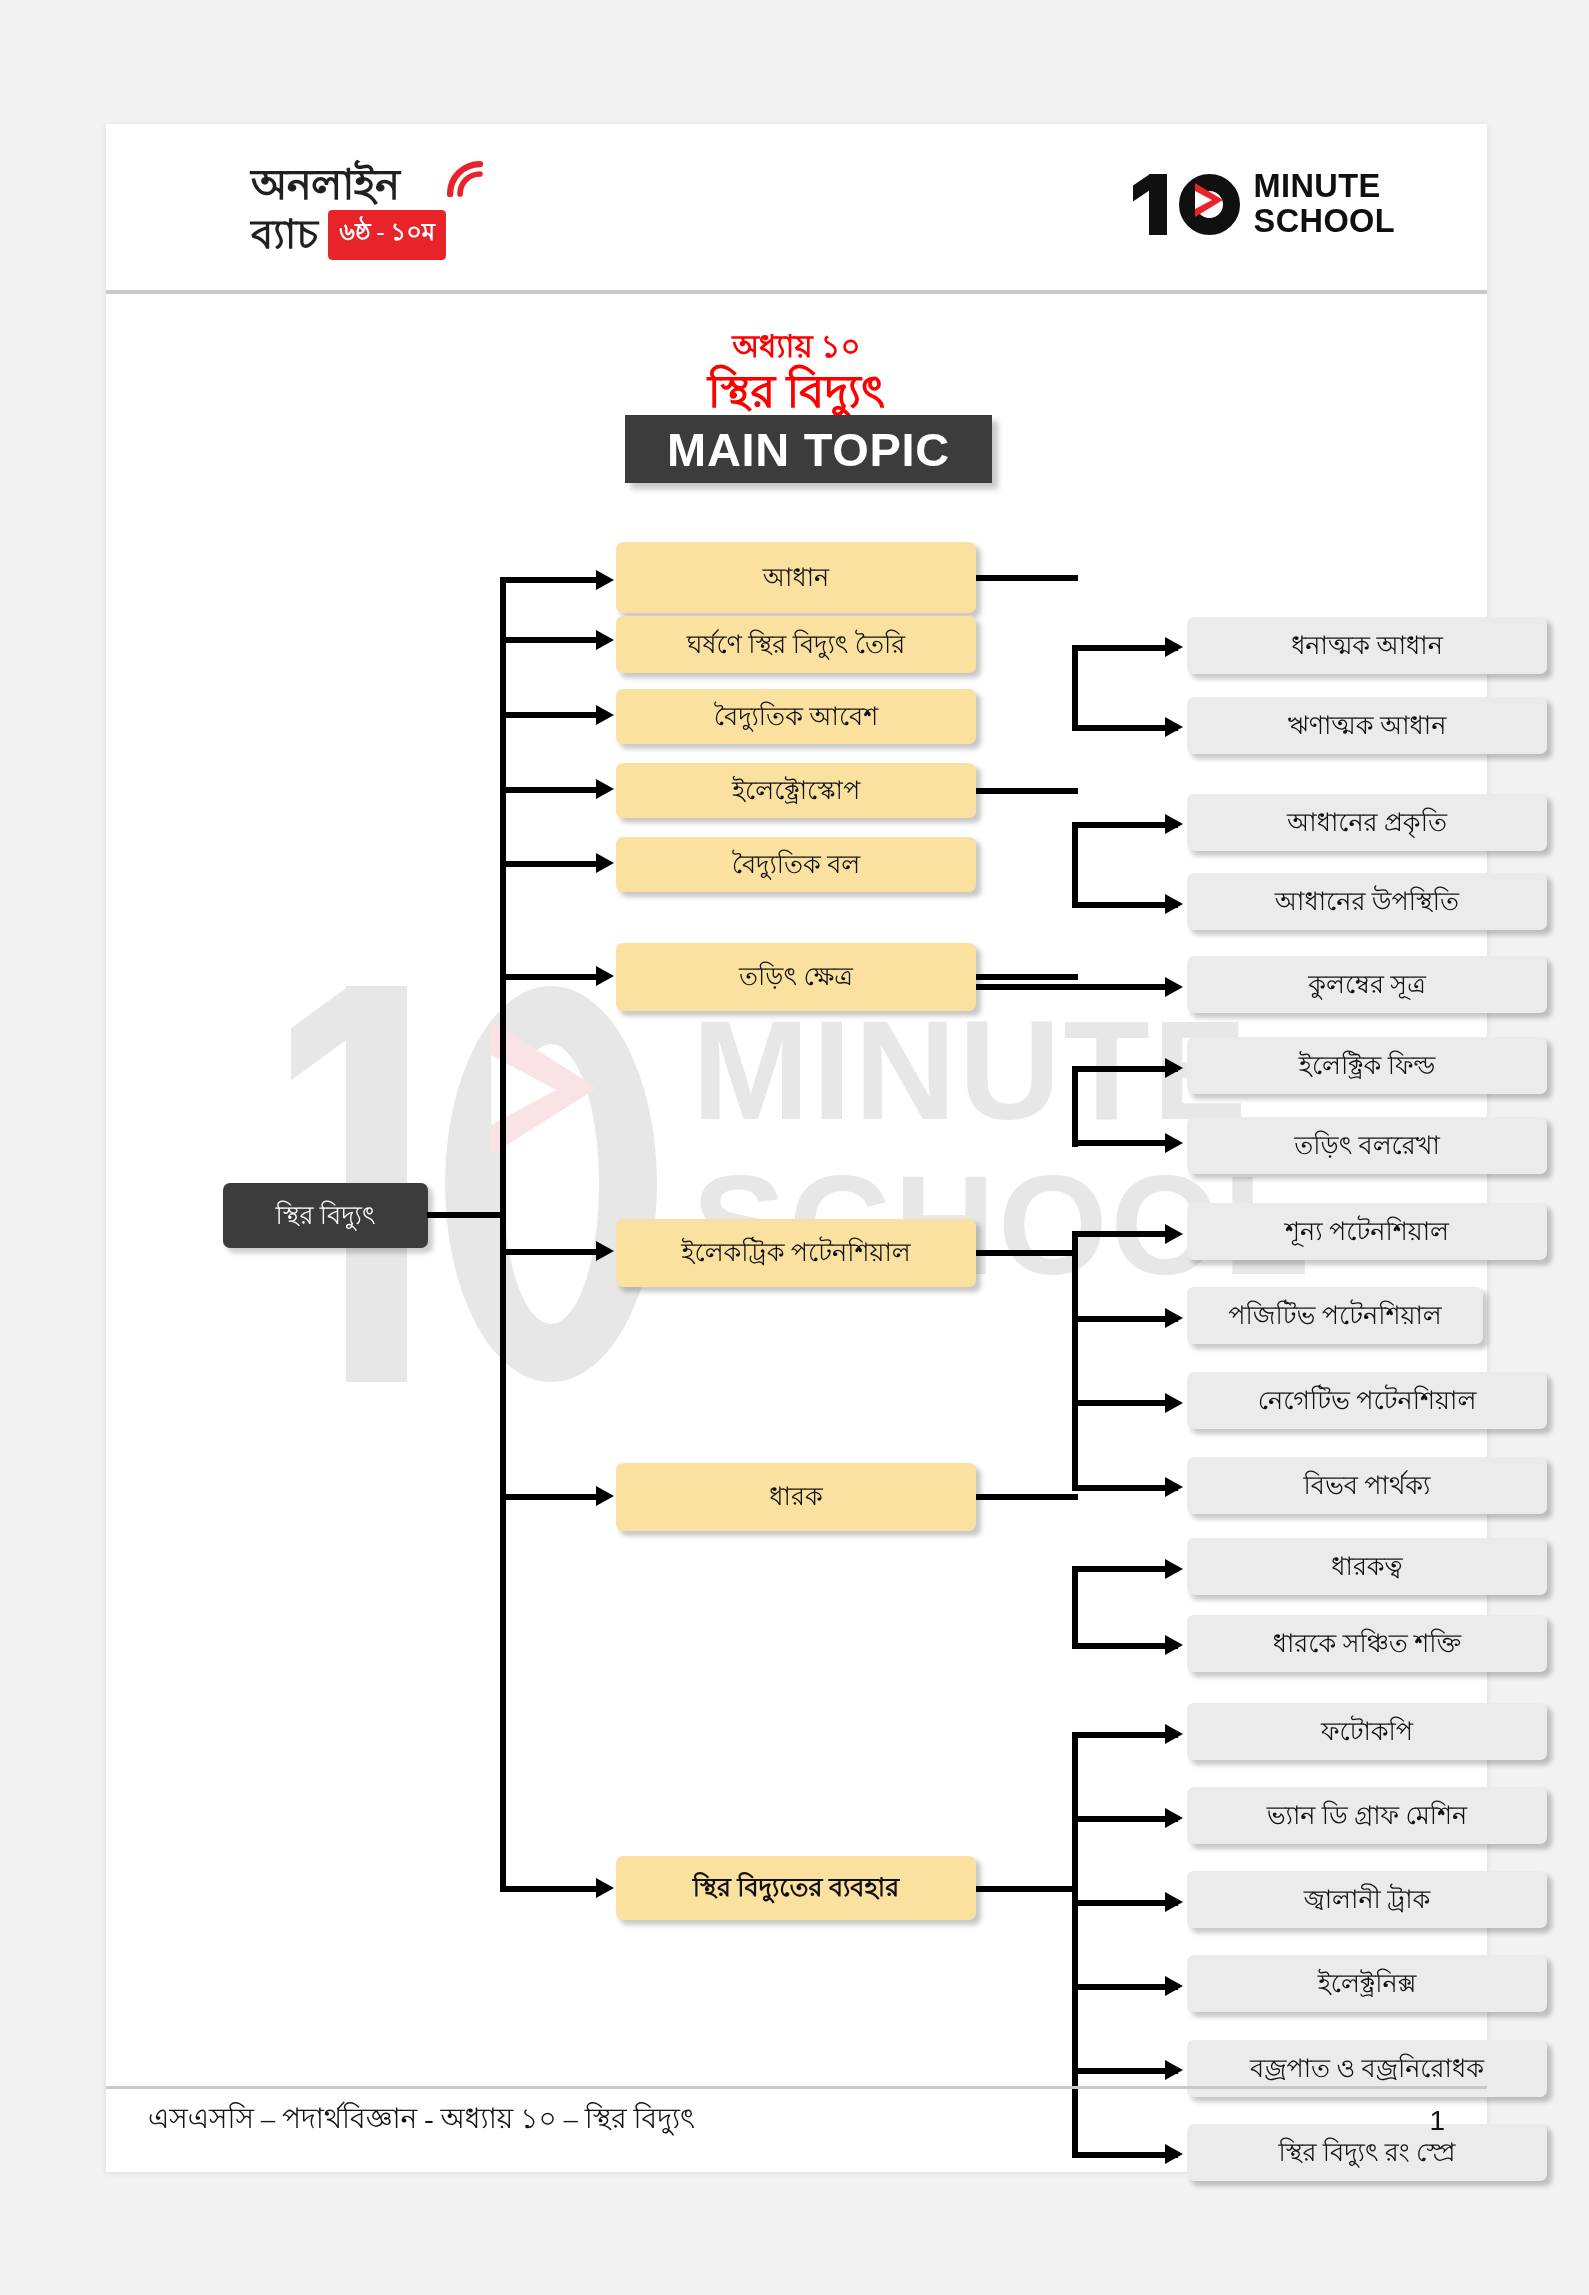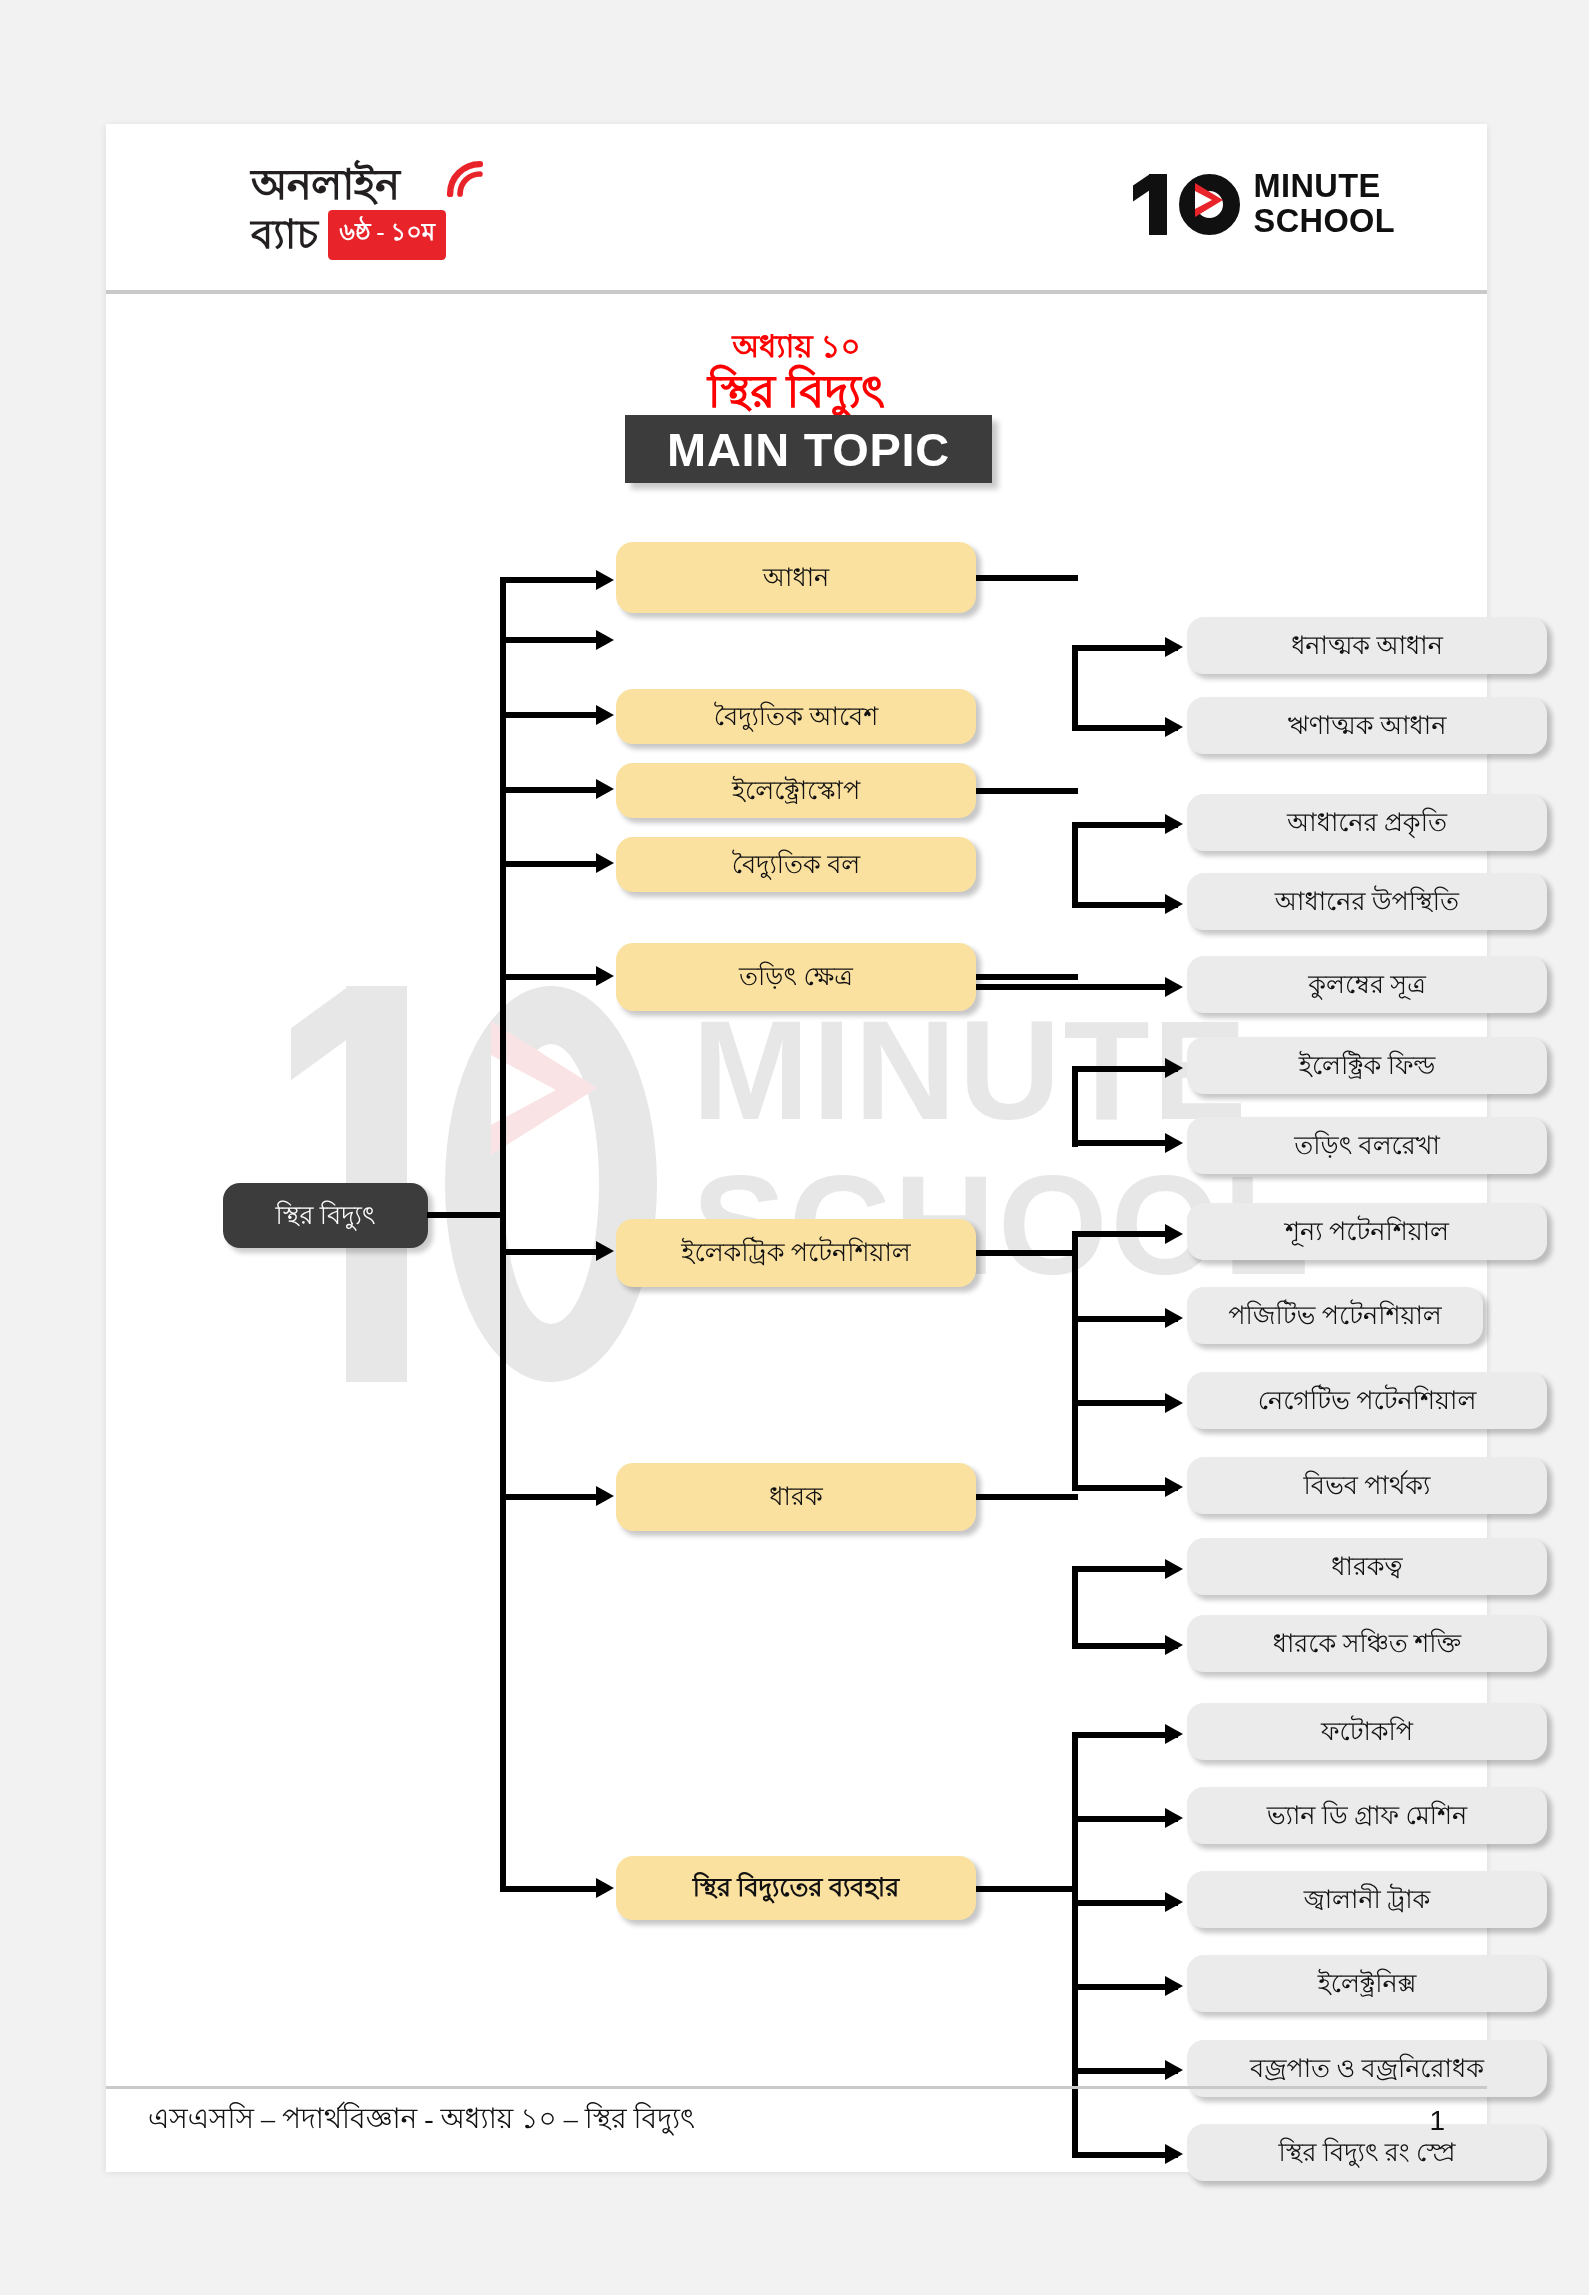--- a/index.html
+++ b/index.html
@@ -133,21 +133,21 @@
     font-weight:bold; font-size:141px; line-height:155px;
     color:#e7e7e7; letter-spacing:2.8px; white-space:nowrap;
   }
 
   
   .diagram { position:absolute; left:0; top:0; width:100%; height:100%; }
 
   .node {
     position:absolute; display:flex; align-items:center; justify-content:center;
     text-align:center; font-family:"Liberation Serif", serif;
-    border-radius:17px; line-height:1.1;
+    border-radius:7px; line-height:1.1;
   }
   .node-root {
     background:#3c3c3c; color:#ffffff; font-size:25.4px;
     box-shadow:4.2px 4.2px 5px rgba(0,0,0,0.20);
   }
   .node-main {
     background:#fbe1a0; color:#111111; font-size:25.4px;
     box-shadow:4.2px 4.2px 5px rgba(0,0,0,0.22);
   }
   .node-sub {
@@ -257,20 +257,21 @@
     <div class="line" style="left:394px; top:1125px; width:100px; height:6.4px;"></div>
     <div class="arrow" style="left:490px; top:1117px;"></div>
 
     <div class="line" style="left:394px; top:1370px; width:100px; height:6.4px;"></div>
     <div class="arrow" style="left:490px; top:1362px;"></div>
 
     <div class="line" style="left:394px; top:1762px; width:100px; height:6.4px;"></div>
     <div class="arrow" style="left:490px; top:1754px;"></div>
 
     <div class="node node-main" style="left:510px; top:418px; width:360px; height:71px;">আধান</div>
+    <div class="node node-main" style="left:510px; top:492px; width:360px; height:57px;">ঘর্ষণে স্থির বিদ্যুৎ তৈরি</div>
     <div class="node node-main" style="left:510px; top:565px; width:360px; height:55px;">বৈদ্যুতিক আবেশ</div>
     <div class="node node-main" style="left:510px; top:639px; width:360px; height:55px;">ইলেক্ট্রোস্কোপ</div>
     <div class="node node-main" style="left:510px; top:713px; width:360px; height:55px;">বৈদ্যুতিক বল</div>
     <div class="node node-main" style="left:510px; top:819px; width:360px; height:68px;">তড়িৎ ক্ষেত্র</div>
     <div class="node node-main" style="left:510px; top:1095px; width:360px; height:68px;">ইলেকট্রিক পটেনশিয়াল</div>
     <div class="node node-main" style="left:510px; top:1339px; width:360px; height:68px;">ধারক</div>
     <div class="node node-main" style="left:510px; top:1732px; width:360px; height:64px;font-weight:bold;">স্থির বিদ্যুতের ব্যবহার</div>
 
     <div class="line" style="left:870px; top:451px; width:102px; height:6.4px;"></div>
     <div class="line" style="left:966px; top:528px; width:6.4px; height:0px;"></div>

